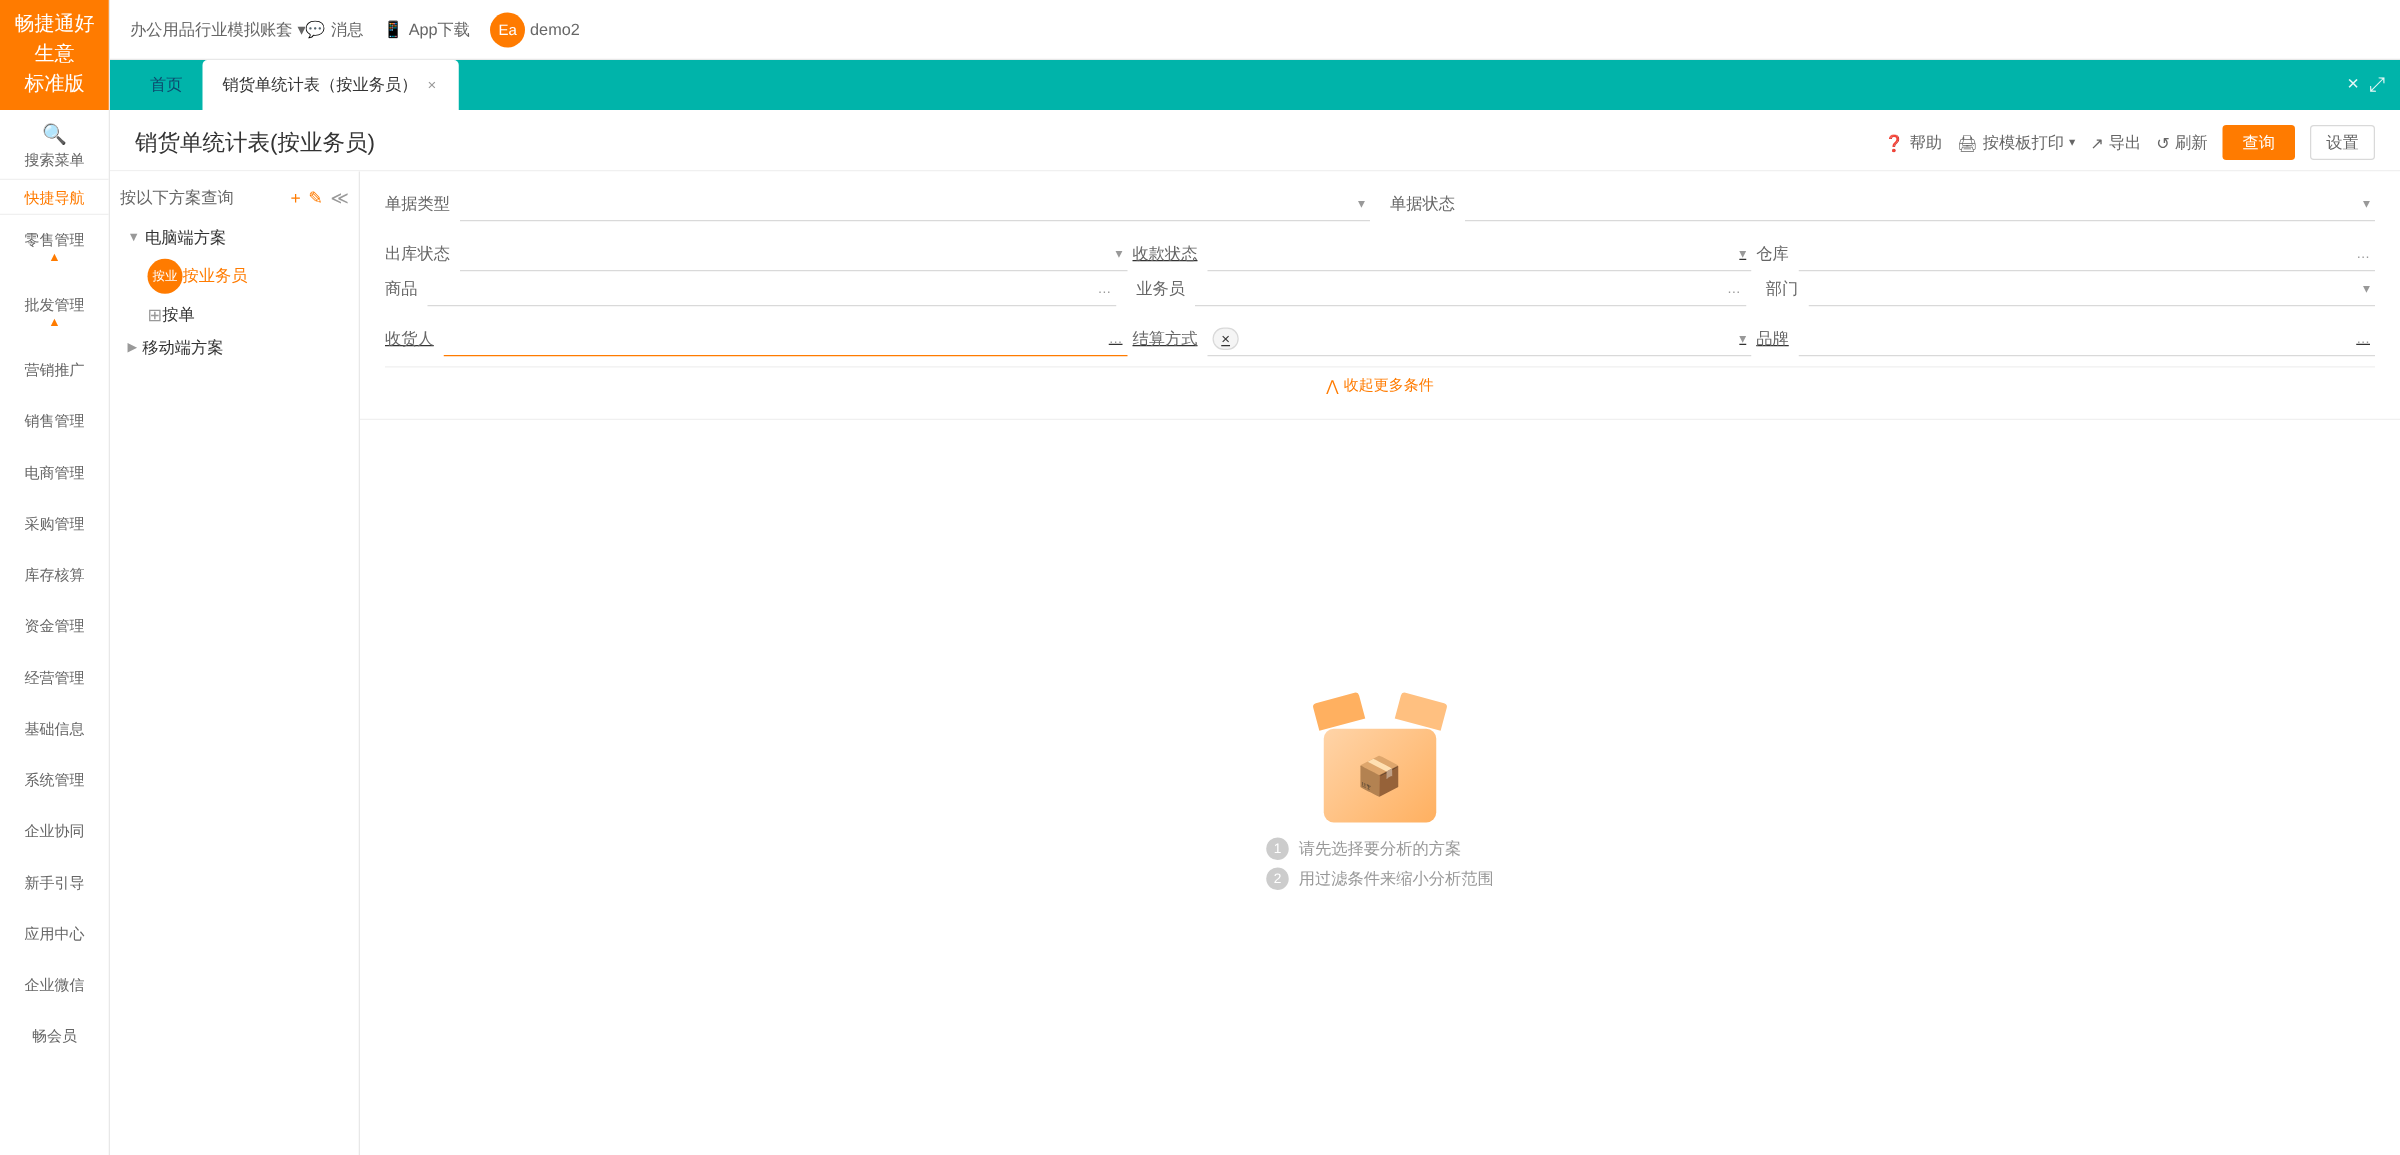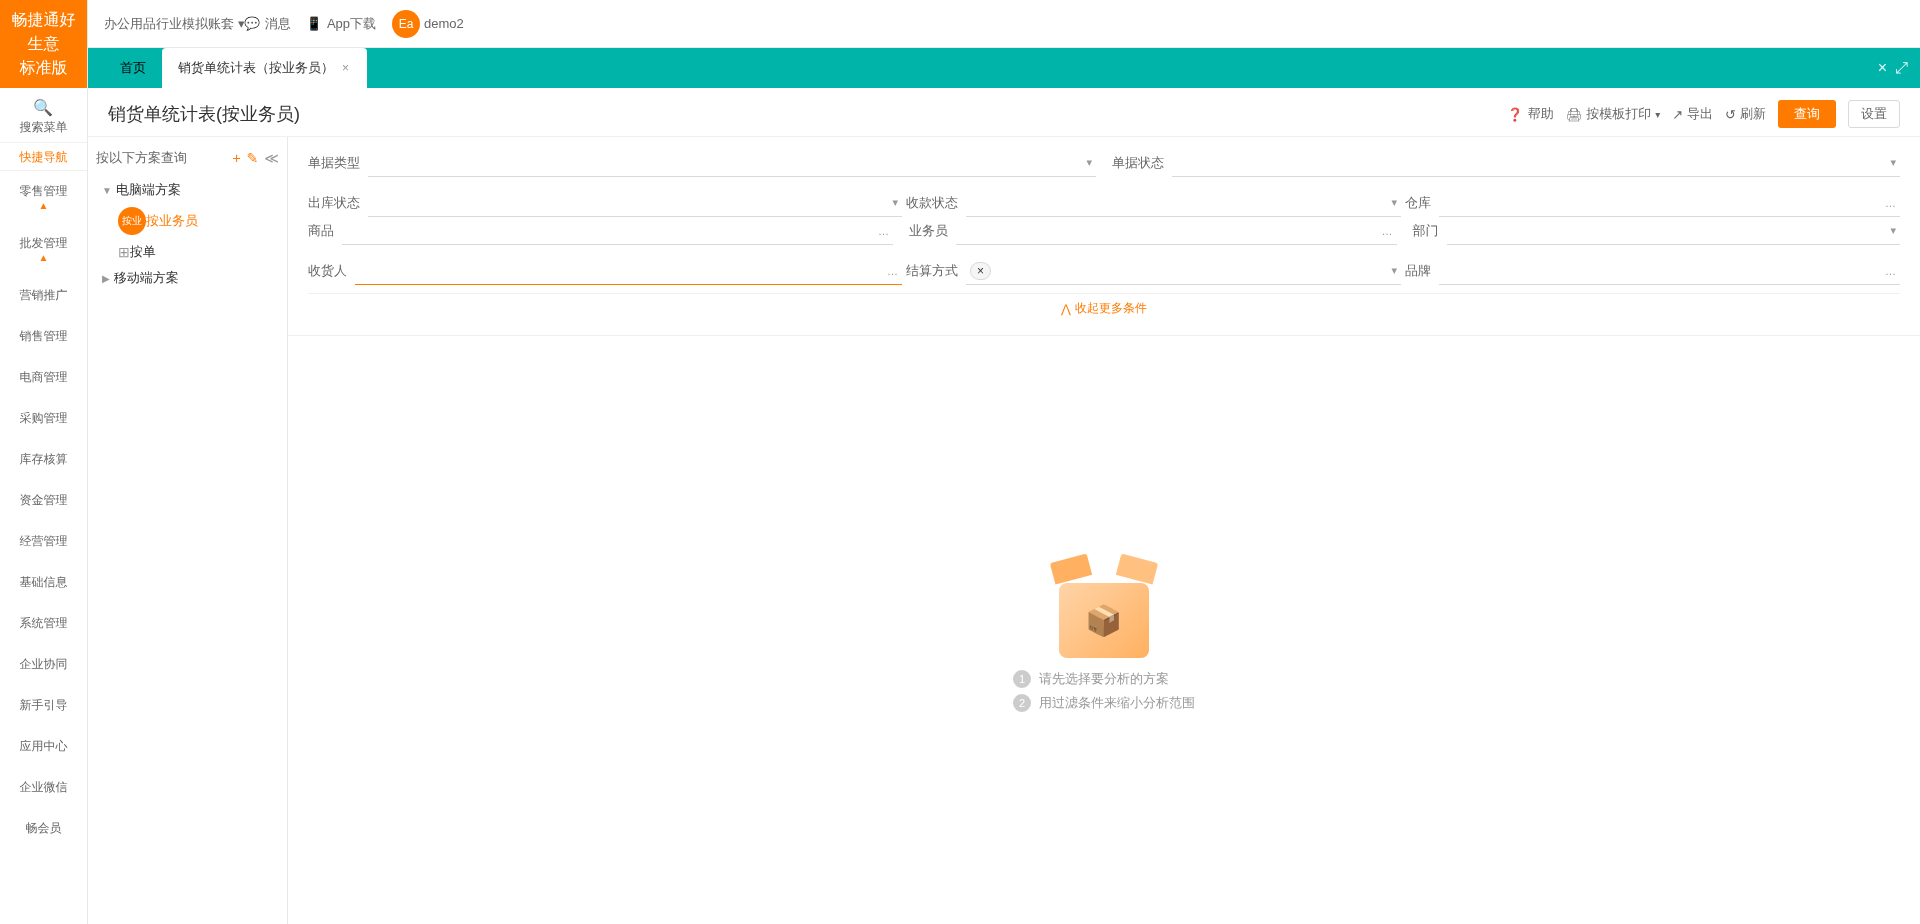--- a/index.html
+++ b/index.html
@@ -23,21 +23,21 @@
     .topbar-left { display: flex; align-items: center; gap: 8px; font-size: 13px; color: #666; }
     .topbar-dropdown { display: flex; align-items: center; gap: 4px; cursor: pointer; }
     .topbar-right { display: flex; align-items: center; gap: 16px; }
     .topbar-icon-btn { display: flex; align-items: center; gap: 4px; font-size: 13px; color: #666; cursor: pointer; }
     .topbar-avatar { width: 28px; height: 28px; border-radius: 50%; background: #ff7b00; display: flex; align-items: center; justify-content: center; color: #fff; font-size: 12px; cursor: pointer; overflow: hidden; }
 
     
     .tabbar { height: 40px; background: #00b4aa; display: flex; align-items: center; padding: 0 0 0 16px; flex-shrink: 0; }
     .tab { display: flex; align-items: center; gap: 6px; padding: 0 16px; height: 40px; font-size: 13px; cursor: pointer; color: rgba(255,255,255,0.8); position: relative; }
     .tab.active { background: #fff; color: #333; border-radius: 4px 4px 0 0; }
-    .tab-home { color: #000000; }
+    .tab-home { color: #0c4a6e; }
     .tab-close { font-size: 12px; color: #999; cursor: pointer; padding: 2px; }
     .tab-actions { margin-left: auto; display: flex; align-items: center; gap: 8px; padding-right: 12px; }
     .tab-action-btn { color: rgba(255,255,255,0.9); font-size: 16px; cursor: pointer; }
 
     
     .page-content { flex: 1; background: #fff; display: flex; flex-direction: column; overflow: hidden; }
 
     
     .page-header { padding: 12px 20px 8px; display: flex; align-items: center; justify-content: space-between; border-bottom: 1px solid #f0f0f0; flex-shrink: 0; }
     .page-title { font-size: 18px; font-weight: 500; color: #333; }
@@ -284,21 +284,21 @@
           </div>
 
           <div style="display:flex;align-items:center;gap:4px;margin-bottom:0;">
             <div style="display:flex;align-items:center;gap:8px;flex:1.2;">
               <span class="filter-cell-label">出库状态</span>
               <div class="filter-cell-input" style="flex:1;">
                 <span style="flex:1;"></span>
                 <span class="suffix">▾</span>
               </div>
             </div>
-            <div style="display:flex;align-items:center;gap:8px;flex:1;">
+            <div style="display:flex;align-items:center;gap:8px;flex:1;text-decoration:underline;">
               <span class="filter-cell-label">收款状态</span>
               <div class="filter-cell-input" style="flex:1;">
                 <span style="flex:1;"></span>
                 <span class="suffix">▾</span>
               </div>
             </div>
             <div style="display:flex;align-items:center;gap:8px;flex:1;">
               <span class="filter-cell-label">仓库</span>
               <div class="filter-cell-input" style="flex:1;">
                 <span style="flex:1;"></span>
@@ -324,21 +324,21 @@
             </div>
             <div style="display:flex;align-items:center;gap:8px;flex:1;">
               <span class="filter-cell-label">部门</span>
               <div class="filter-cell-input" style="flex:1;">
                 <span style="flex:1;"></span>
                 <span class="suffix">▾</span>
               </div>
             </div>
           </div>
 
-          <div style="display:flex;align-items:center;gap:4px;margin-bottom:4px;">
+          <div style="display:flex;align-items:center;gap:4px;margin-bottom:4px;text-decoration:underline;">
             <div style="display:flex;align-items:center;gap:8px;flex:1.2;">
               <span class="filter-cell-label">收货人</span>
               <div class="filter-cell-input active-border" style="flex:1;">
                 <span style="flex:1;"></span>
                 <span class="suffix">…</span>
               </div>
             </div>
             <div style="display:flex;align-items:center;gap:8px;flex:1;">
               <span class="filter-cell-label">结算方式</span>
               <div class="filter-cell-input" style="flex:1;display:flex;align-items:center;gap:4px;">

